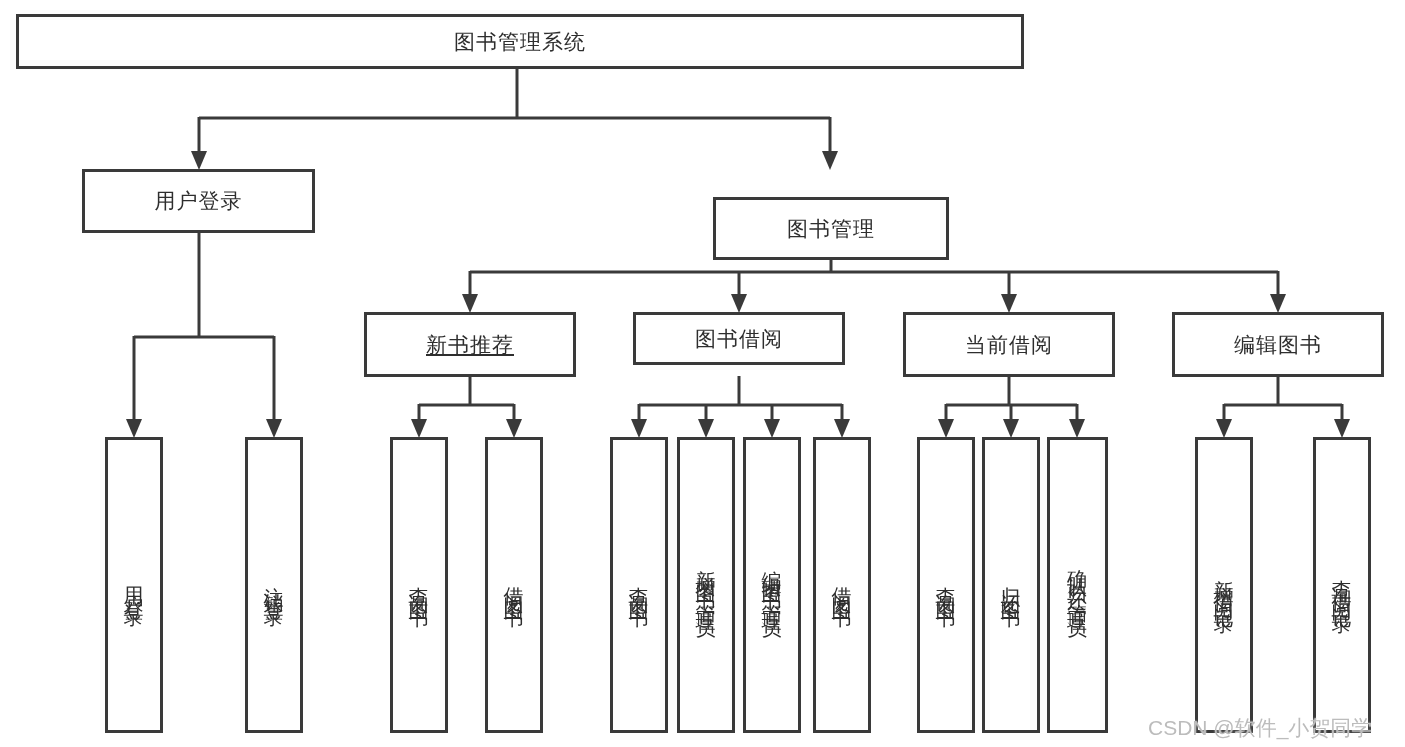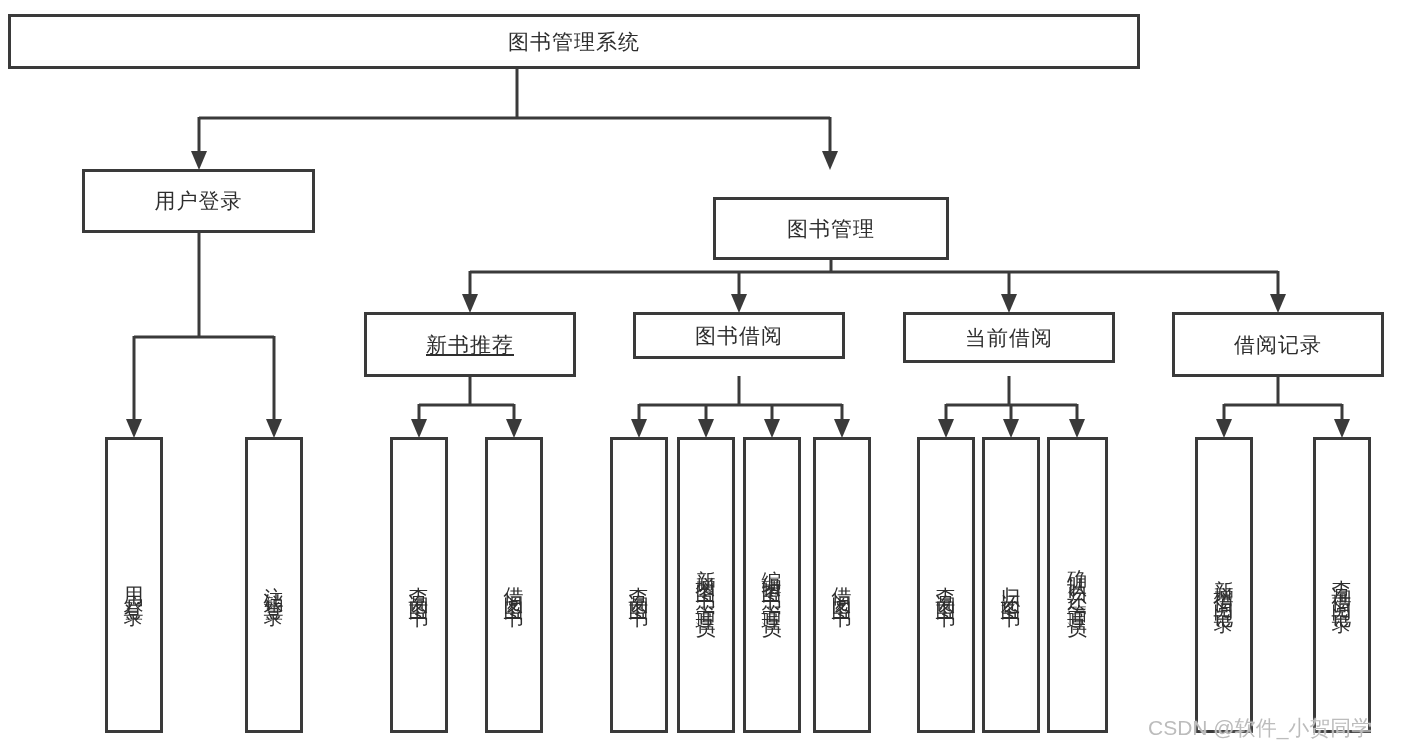--- a/index.html
+++ b/index.html
@@ -105,42 +105,42 @@
       <polygon points="1069,419 1085,419 1077,438" fill="#3a3a3a" stroke="none"></polygon>
 
     <path d="M1278 376 V405"></path>
     <path d="M1224 405 H1342"></path>
     <path d="M1224 404 V422"></path>
       <polygon points="1216,419 1232,419 1224,438" fill="#3a3a3a" stroke="none"></polygon>
     <path d="M1342 404 V422"></path>
       <polygon points="1334,419 1350,419 1342,438" fill="#3a3a3a" stroke="none"></polygon>
   </svg>
 
-  <div class="node" style="left:8px; top:14px; width:1132px; height:55px;">
+  <div class="node" style="left:16px; top:14px; width:1008px; height:55px;">
     <span class="root-label">图书管理系统</span>
   </div>
 
   <div class="node" style="left:82px; top:169px; width:233px; height:64px;">
     <span class="hlabel">用户登录</span>
   </div>
   <div class="node" style="left:713px; top:169px; width:236px; height:63px;margin-top:28px;">
     <span class="hlabel">图书管理</span>
   </div>
 
   <div class="node" style="left:364px; top:312px; width:212px; height:65px;text-decoration:underline;">
     <span class="hlabel">新书推荐</span>
   </div>
-  <div class="node" style="left:633px; top:312px; width:212px; height:47px;">
+  <div class="node" style="left:633px; top:312px; width:212px; height:53px;">
     <span class="hlabel">图书借阅</span>
   </div>
-  <div class="node" style="left:903px; top:312px; width:212px; height:51px;">
+  <div class="node" style="left:903px; top:312px; width:212px; height:65px;">
     <span class="hlabel">当前借阅</span>
   </div>
   <div class="node" style="left:1172px; top:312px; width:212px; height:65px;">
-    <span class="hlabel">借阅记录</span>
+    <span class="hlabel">编辑图书</span>
   </div>
 
   <div class="node leaf" style="left:105px; top:437px; width:58px; height:296px;">
     <span class="vlabel">用户登录</span>
   </div>
   <div class="node leaf" style="left:245px; top:437px; width:58px; height:296px;">
     <span class="vlabel">注销登录</span>
   </div>
 
   <div class="node leaf" style="left:390px; top:437px; width:58px; height:296px;">

